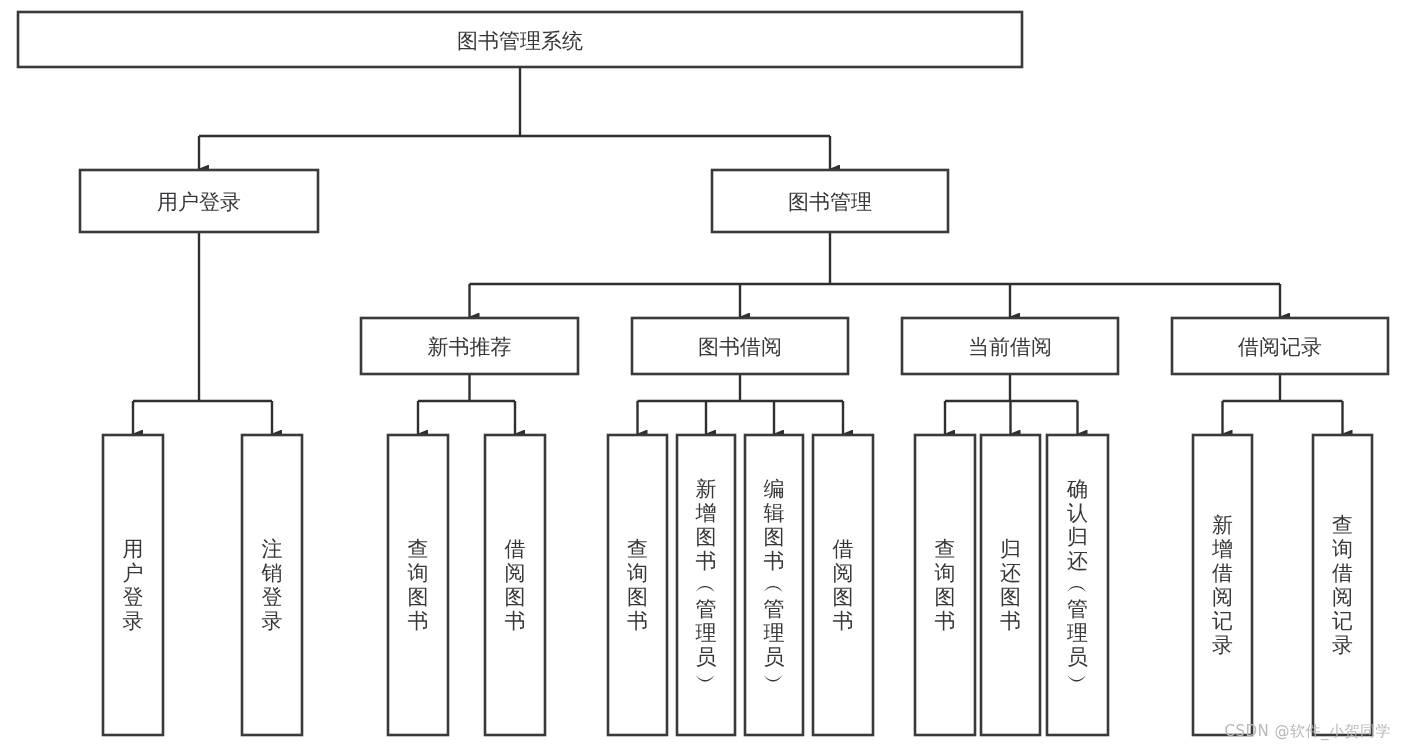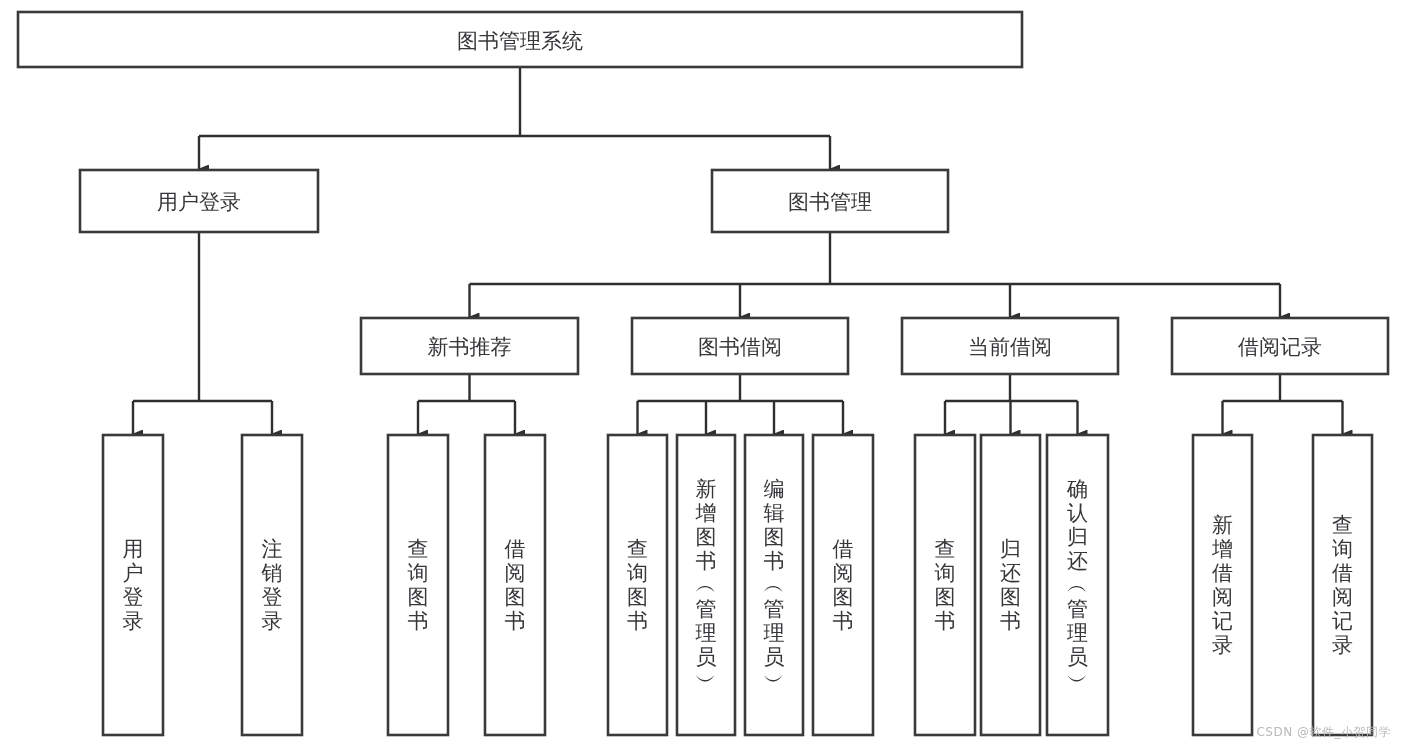--- a/index.html
+++ b/index.html
@@ -48,21 +48,21 @@
   .edge-line {
     stroke: #2f2f2f;
     stroke-width: 2.4;
     fill: none;
   }
   .watermark {
     position: absolute;
     right: 14px;
     bottom: 6px;
     font-family: "DejaVu Sans", "Liberation Sans", sans-serif;
-    font-size: 12px;
+    font-size: 15px;
     color: #b9b9b9;
     letter-spacing: 0.5px;
     white-space: nowrap;
     user-select: none;
   }
 </style>
 </head>
 <body>
 
 <div id="diagram-root">

